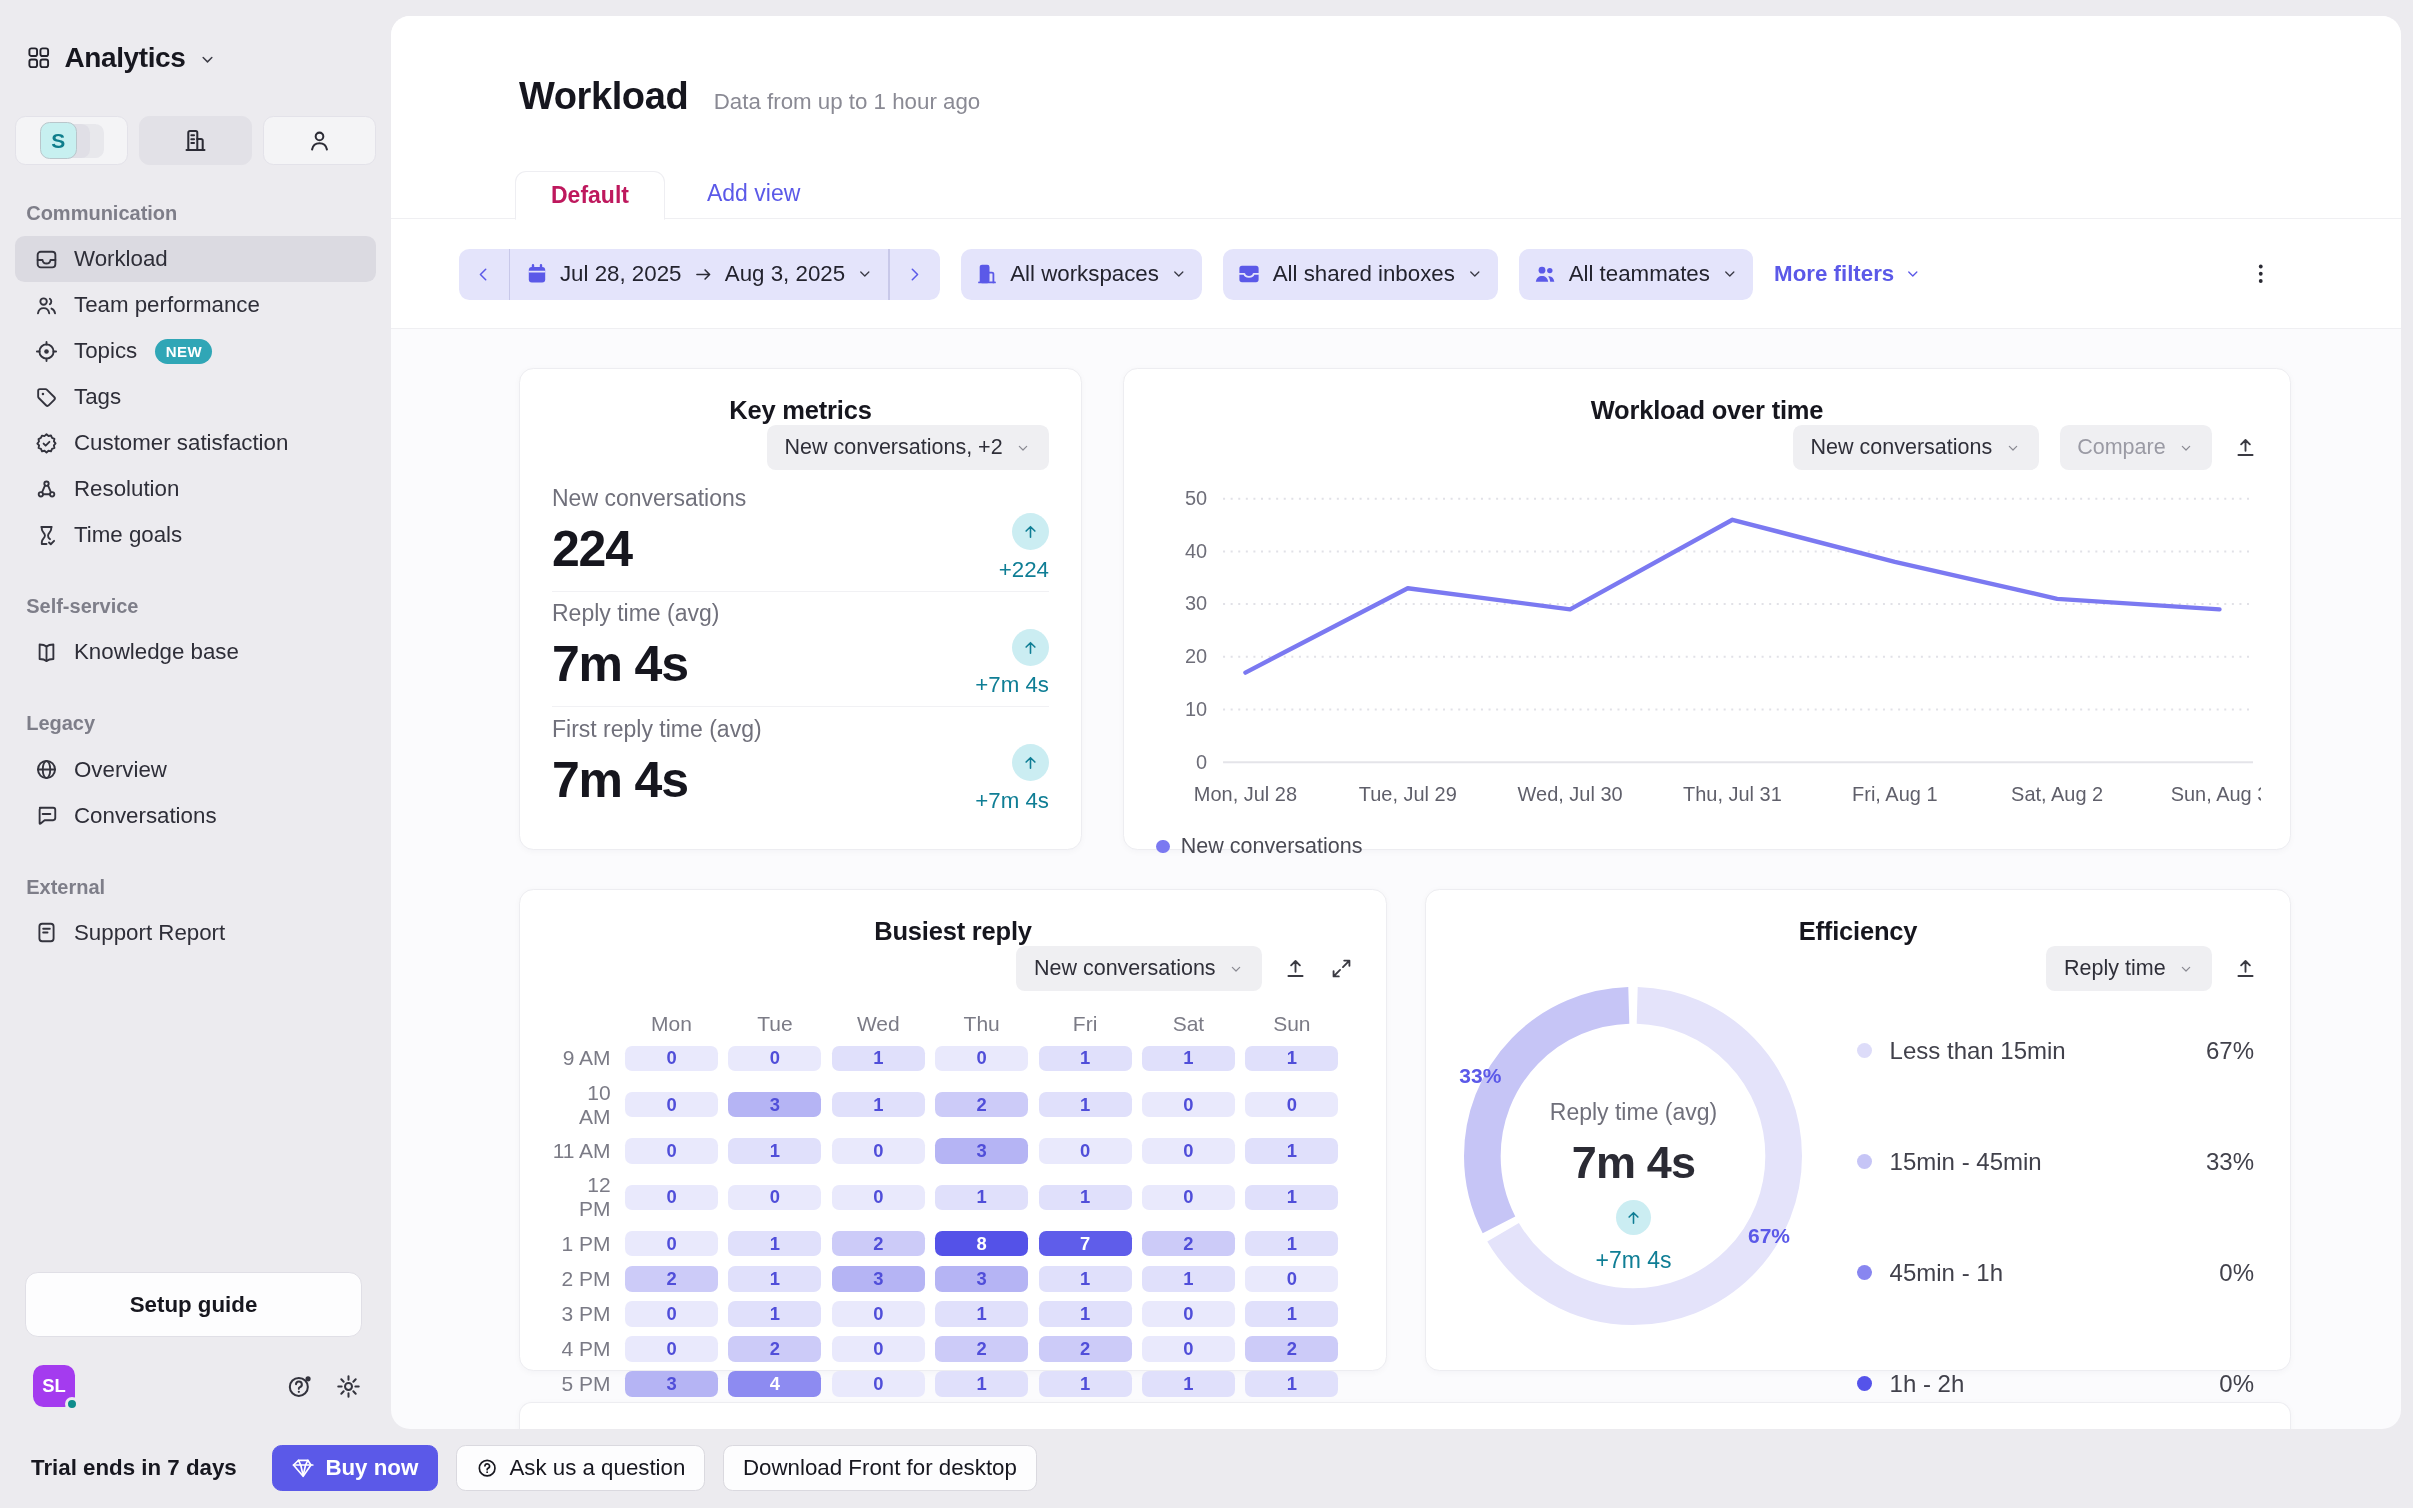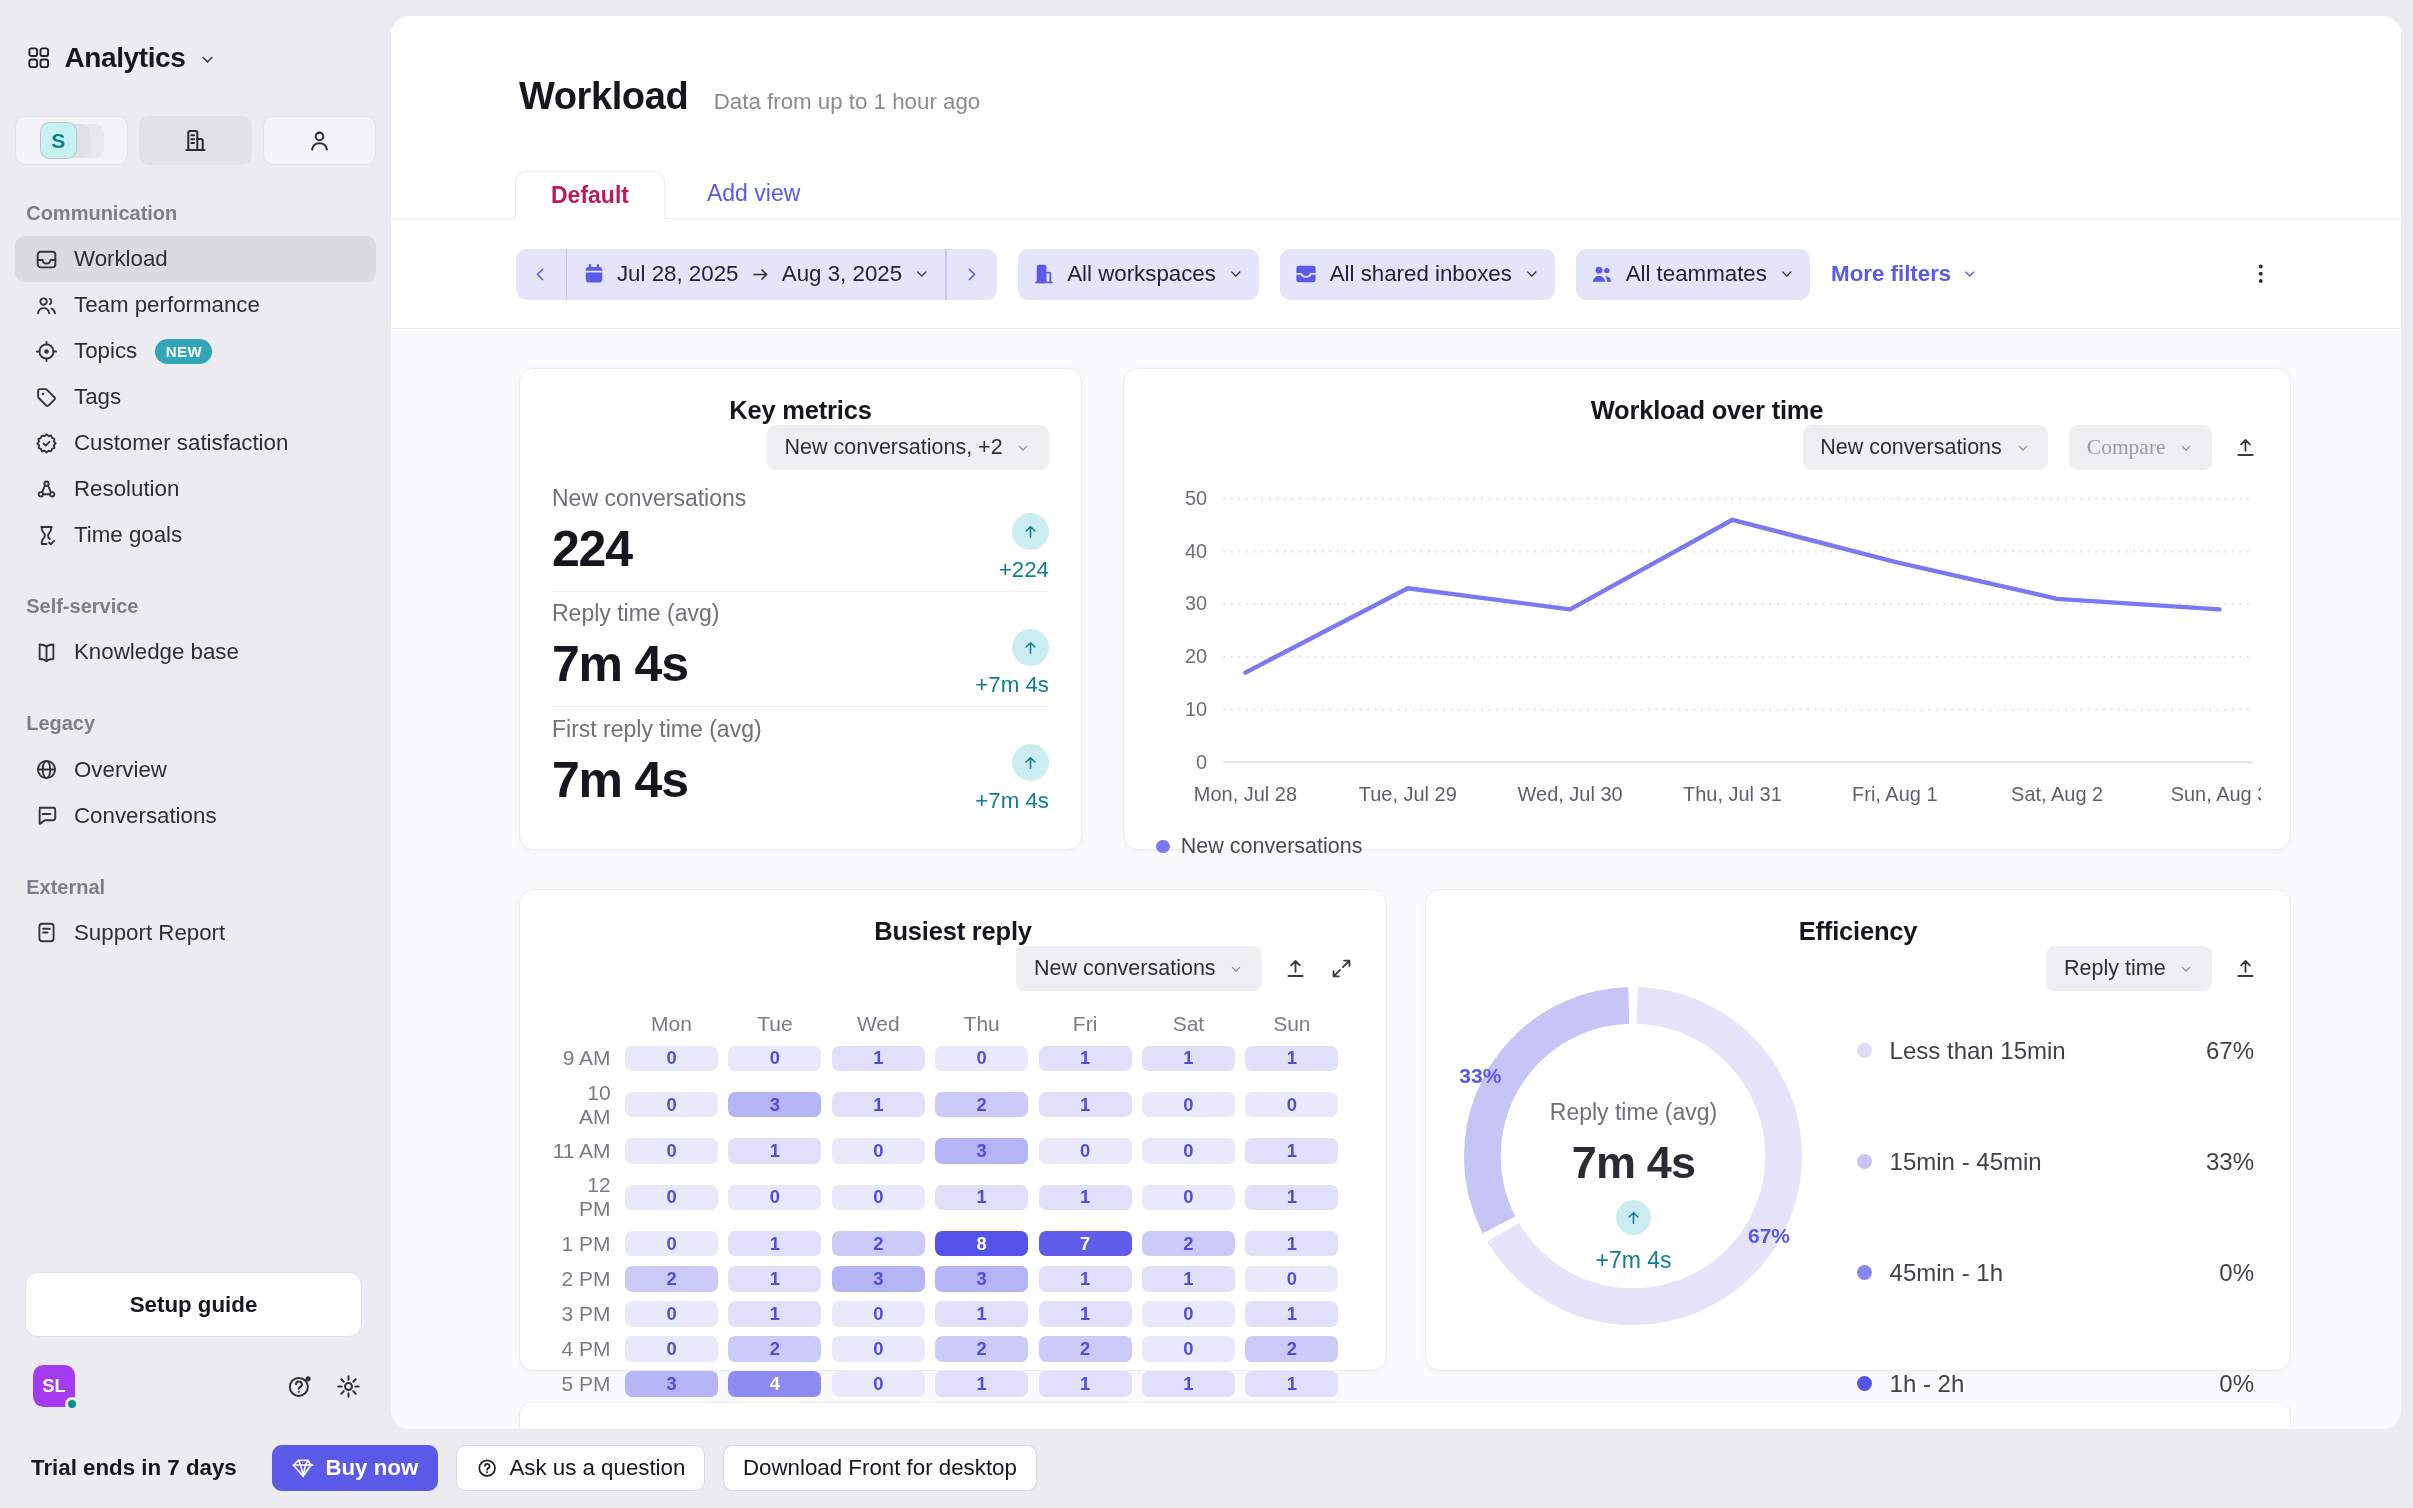--- a/index.html
+++ b/index.html
@@ -42,40 +42,40 @@
 
   
   .panel { position:absolute; left:391px; top:16px; width:2010px; height:1413px; background:#FBFBFD; border-radius:19px; overflow:hidden; display:flex; flex-direction:column; }
   .panel-top { background:#FFFFFF; border-bottom:1.6px solid #EFEFF2; flex:0 0 313px; position:relative; }
   .page-head { display:flex; align-items:baseline; gap:25.5px; padding:59px 0 0 128px; }
   .page-title { font-size:38px; font-weight:bold; color:#16161E; letter-spacing:-0.4px; }
   .page-subtitle { font-size:22.3px; color:#8A8A94; }
   .tabs-row { position:absolute; left:0; right:0; top:154px; height:49px; border-bottom:1.6px solid #EFEFF2; padding-left:124px; display:flex; align-items:flex-end; }
   .tab { height:49px; margin-bottom:-1.6px; display:flex; align-items:center; padding:10px 35px; background:#fff; border:1.6px solid #EEEEF2; border-bottom:1.6px solid #fff; border-radius:11.2px 11.2px 0 0; font-size:23px; font-weight:bold; color:#be185d; cursor:pointer; }
   .tab-add { margin-left:42px; margin-bottom:11.2px; font-size:23px; color:#5B59E8; cursor:pointer; }
-  .filter-row { position:absolute; left:0; right:0; top:226px; height:64px; display:flex; align-items:center; padding-left:91px; gap:21px;margin-left:34px; }
+  .filter-row { position:absolute; left:0; right:0; top:226px; height:64px; display:flex; align-items:center; padding-left:68px; gap:21px; }
   .pill { display:flex; align-items:center; height:51px; background:#E4E4FB; border-radius:10.4px; font-size:22.3px; color:#23232E; cursor:pointer; }
   .pill .ic { color:#5B59E8; }
   .pill .sep { width:1.6px; height:51px; background:rgba(100,100,170,0.22); }
   .pill .seg-pad { padding:0 14.4px; display:flex; align-items:center; gap:11.2px; }
   .pill .chev { width:17.6px; height:17.6px; color:#3A3A46; }
   .pill .nav-chev { width:21px; height:21px; color:#5B59E8; }
   .more-filters { display:flex; align-items:center; gap:9.6px; font-size:22.3px; font-weight:bold; color:#5B59E8; cursor:pointer; }
   .more-filters .ic { width:17.6px; height:17.6px; color:#5B59E8; }
   .kebab-btn { position:absolute; right:128px; top:0; height:64px; display:flex; align-items:center; cursor:pointer; }
   .kebab-btn .ic { width:25.5px; height:25.5px; color:#2A2A33; }
 
   .panel-body { position:relative; flex:1; }
   .card { position:absolute; background:#FFFFFF; border:1.6px solid #EDEDF1; border-radius:14.4px; box-shadow:0 1.6px 6.4px rgba(25,25,50,0.03); padding:27px 32px; }
   .card-head { display:flex; align-items:center;flex-direction:column; }
   .card-title { font-size:25.5px; font-weight:bold; color:#16161E; letter-spacing:-0.2px; }
   .head-right { margin-left:auto; display:flex; align-items:center; gap:21px; }
   .gray-pill { display:flex; align-items:center; gap:12.8px; height:45px; padding:0 17.6px; background:#EFEFF2; border-radius:8.8px; font-size:21.5px; color:#2F2F39; cursor:pointer; }
   .gray-pill .chev { width:16px; height:16px; color:#8A8A93; }
-  .gray-pill.muted { color:#9A9AA4;font-family:Liberation Serif, serif; }
+  .gray-pill.muted { color:#9A9AA4; }
   .icon-btn { cursor:pointer; }
   .icon-btn .ic { width:25px; height:25px; color:#3A3A42; }
 
   
   #key-metrics { left:128px; top:39px; width:563px; height:482px; display:flex; flex-direction:column; }
   #metric-list { flex:1; display:flex; flex-direction:column; margin-top:6.4px; }
   .metric-block { flex:1; display:flex; flex-direction:column; justify-content:center; border-top:1.6px solid #F1F1F4; }
   .metric-block:first-child { border-top:none; }
   .metric-label { font-size:23px; color:#70707B; }
   .metric-row { display:flex; align-items:flex-start; margin-top:8px; }

